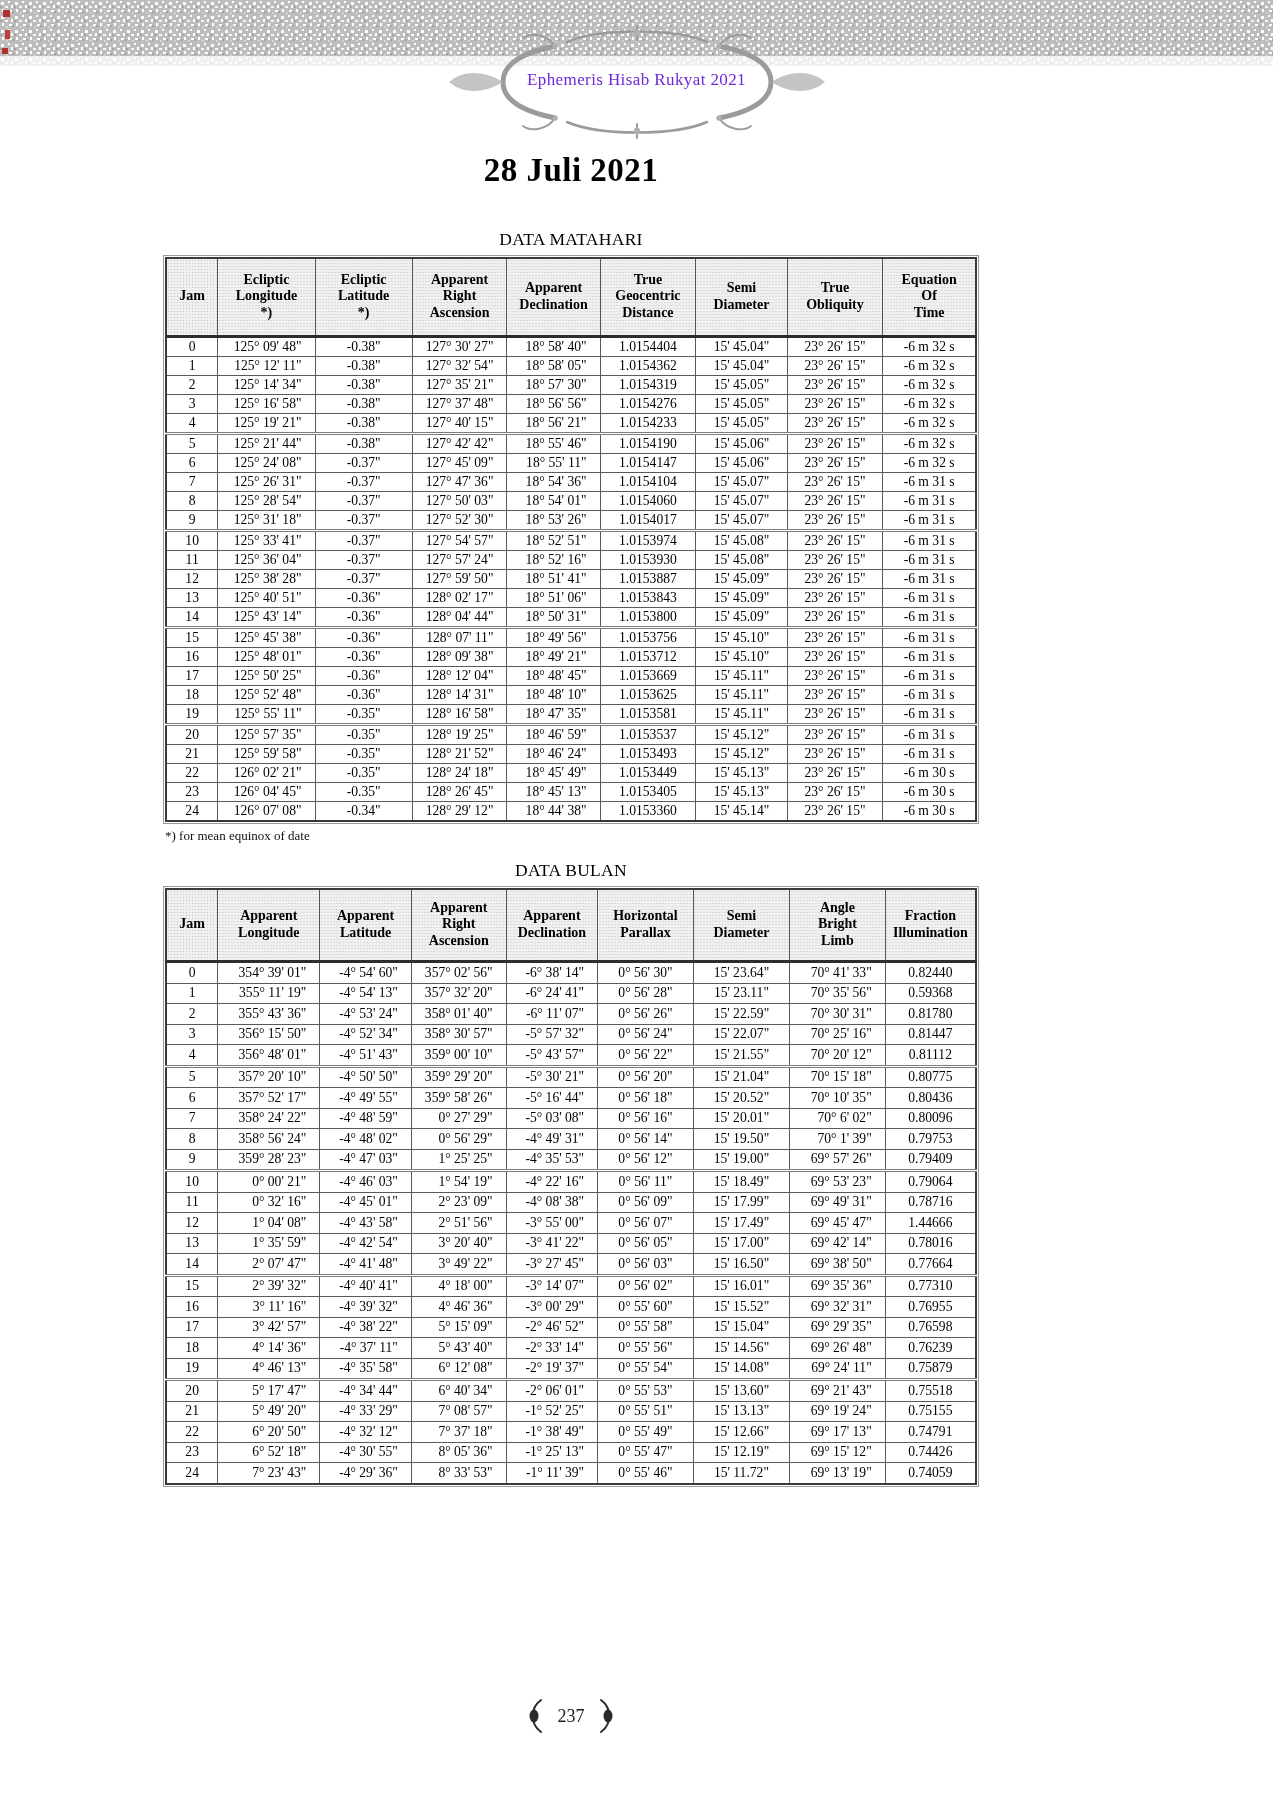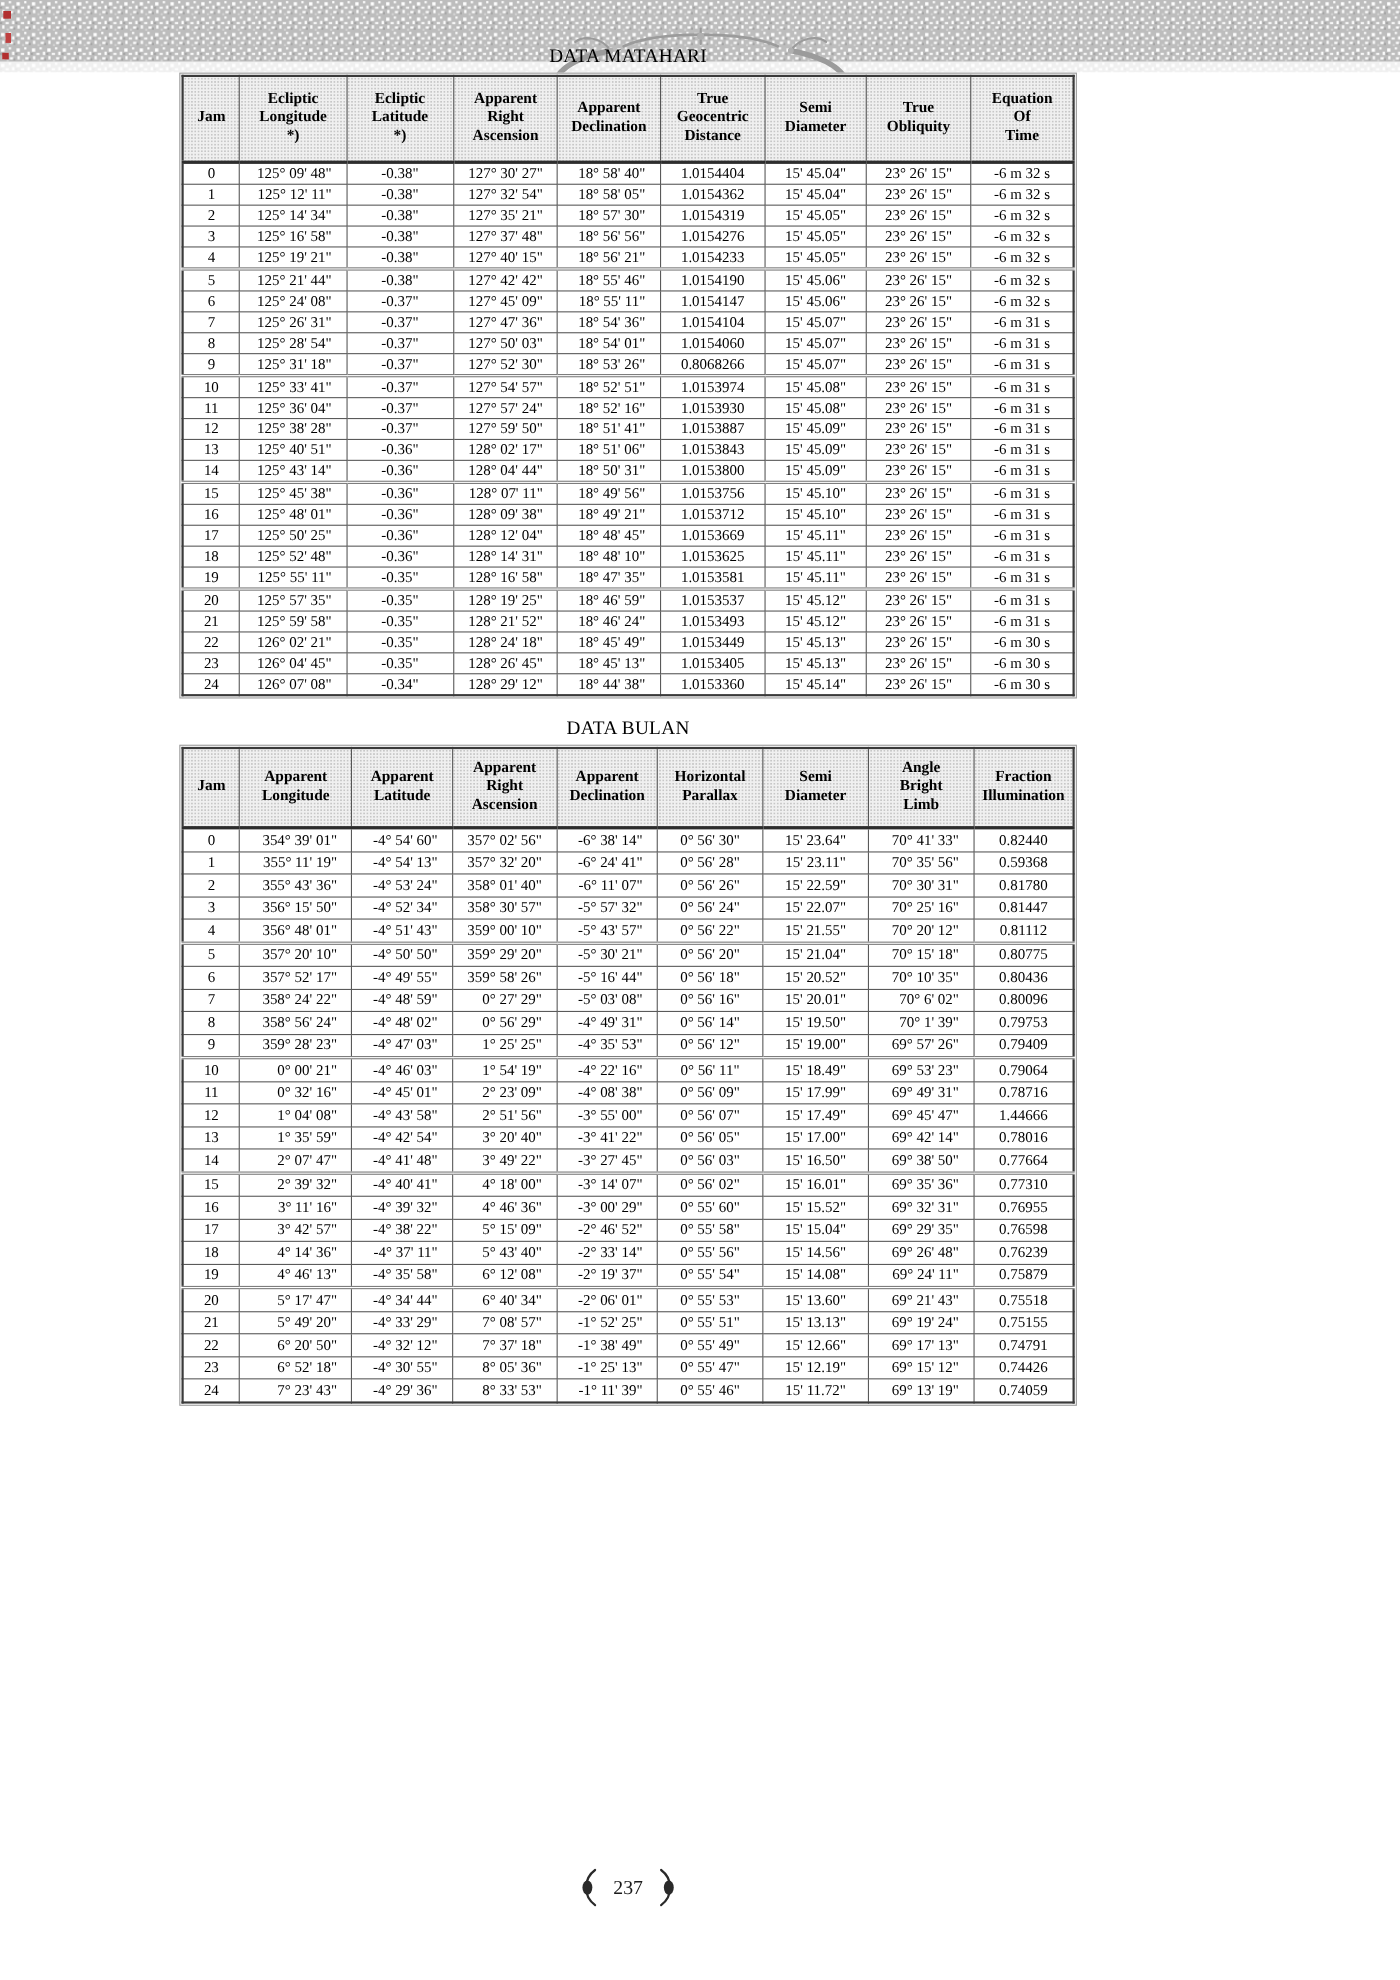--- a/index.html
+++ b/index.html
@@ -100,20 +100,21 @@
       <circle cx="292" cy="22" r="2.6"></circle>
       <circle cx="128" cy="94" r="2.6"></circle>
       <circle cx="292" cy="94" r="2.6"></circle>
     </g>
   </svg>
   <span class="label">Ephemeris Hisab Rukyat 2021</span>
 </div>
 
 <div class="content">
 
+  <div class="page-title">28 Juli 2021</div>
 
   <div>
     <div class="table-title sun-title">DATA MATAHARI</div>
     <div class="tframe">
       <table class="sun">
           <colgroup>
             <col style="width: 6.4%;">
             <col style="width: 12%;">
             <col style="width: 12%;">
             <col style="width: 11.7%;">
@@ -248,21 +249,21 @@
               <td class="al-c">15' 45.07"</td>
               <td class="al-c">23° 26' 15"</td>
               <td class="al-c">-6 m 31 s</td>
             </tr>
             <tr>
               <td class="al-c">9</td>
               <td class="al-r">125° 31' 18"</td>
               <td class="al-c">-0.37"</td>
               <td class="al-r">127° 52' 30"</td>
               <td class="al-r">18° 53' 26"</td>
-              <td class="al-c">0.8068266</td>
+              <td class="al-c">1.0154017</td>
               <td class="al-c">15' 45.07"</td>
               <td class="al-c">23° 26' 15"</td>
               <td class="al-c">-6 m 31 s</td>
             </tr>
             <tr class="grp">
               <td class="al-c">10</td>
               <td class="al-r">125° 33' 41"</td>
               <td class="al-c">-0.37"</td>
               <td class="al-r">127° 54' 57"</td>
               <td class="al-r">18° 52' 51"</td>
@@ -421,20 +422,21 @@
               <td class="al-r">128° 29' 12"</td>
               <td class="al-r">18° 44' 38"</td>
               <td class="al-c">1.0153360</td>
               <td class="al-c">15' 45.14"</td>
               <td class="al-c">23° 26' 15"</td>
               <td class="al-c">-6 m 30 s</td>
             </tr>
           </tbody>
         </table>
     </div>
+    <div class="footnote">*) for mean equinox of date</div>
   </div>
 
   <div>
     <div class="table-title moon-title">DATA BULAN</div>
     <div class="tframe">
       <table class="moon">
           <colgroup>
             <col style="width: 6.4%;">
             <col style="width: 12.6%;">
             <col style="width: 11.3%;">

